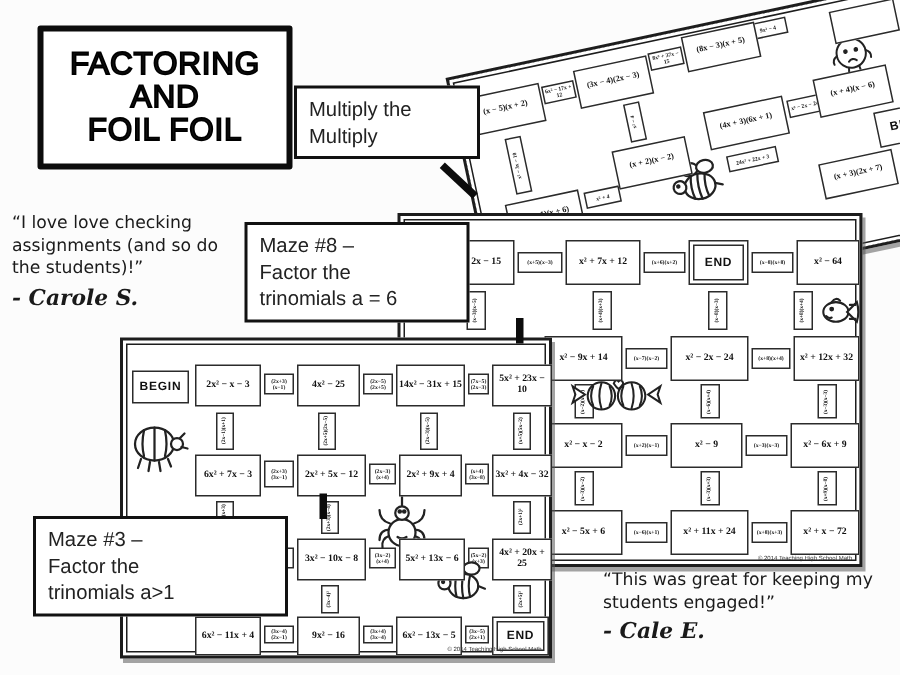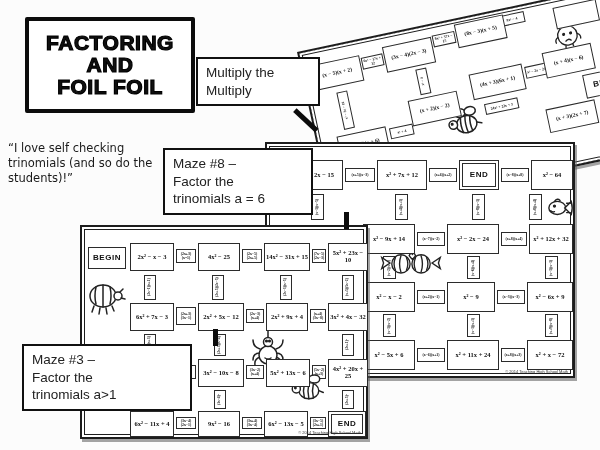--- a/index.html
+++ b/index.html
@@ -28,21 +28,21 @@
   .endbox{box-shadow:inset 0 0 0 2px #fff, inset 0 0 0 3px #2b2b2b;}
   .deco{position:absolute;z-index:0;}
   .deco svg{width:100%;height:100%;}
   .copyright{position:absolute;right:5px;bottom:2px;font-size:4px;color:#333;z-index:2;
          font-family:"Liberation Sans",sans-serif;}
 
   
   .title-box{position:absolute;left:25px;top:17px;width:162px;height:88px;background:#fff;
          border:4px solid #0c0c0c;border-radius:2px;z-index:5;display:flex;flex-direction:column;
          align-items:center;justify-content:center;}
-  .title-box div{font-weight:bold;font-size:21px;line-height:1.05;letter-spacing:.5px;
+  .title-box div{font-weight:normal;font-size:21px;line-height:1.05;letter-spacing:.5px;
          -webkit-text-stroke:1.2px #000;}
 
   
   .callout{position:absolute;background:#fff;border:2.5px solid #111;z-index:6;
          padding:5px 8px;font-size:13.5px;line-height:1.3;color:#222;}
   .callout span{display:block;}
   .callout-1{left:196px;top:57px;width:104px;}
   .callout-2{left:163px;top:148px;width:130px;}
   .callout-3{left:22px;top:344px;width:150px;}
   .tail{position:absolute;background:#0c0c0c;z-index:6;}
@@ -257,16 +257,21 @@
   <div class="tail tail-2"></div>
 
   <div class="callout callout-3">
     <span>Maze #3 –</span>
     <span>Factor the</span>
     <span>trinomials a&gt;1</span>
   </div>
   <div class="tail tail-3"></div>
 
   <div class="quote quote-left">
-    <div>“I love self checking trinomials (and so do the students)!”</div>
+    <div>“I love love checking assignments (and so do the students)!”</div>
+    <div class="sig">- Carole S.</div>
+  </div>
+  <div class="quote quote-right">
+    <div>“This was great for keeping my students engaged!”</div>
+    <div class="sig">- Cale E.</div>
   </div>
 
 </div>
 
 </body></html>

